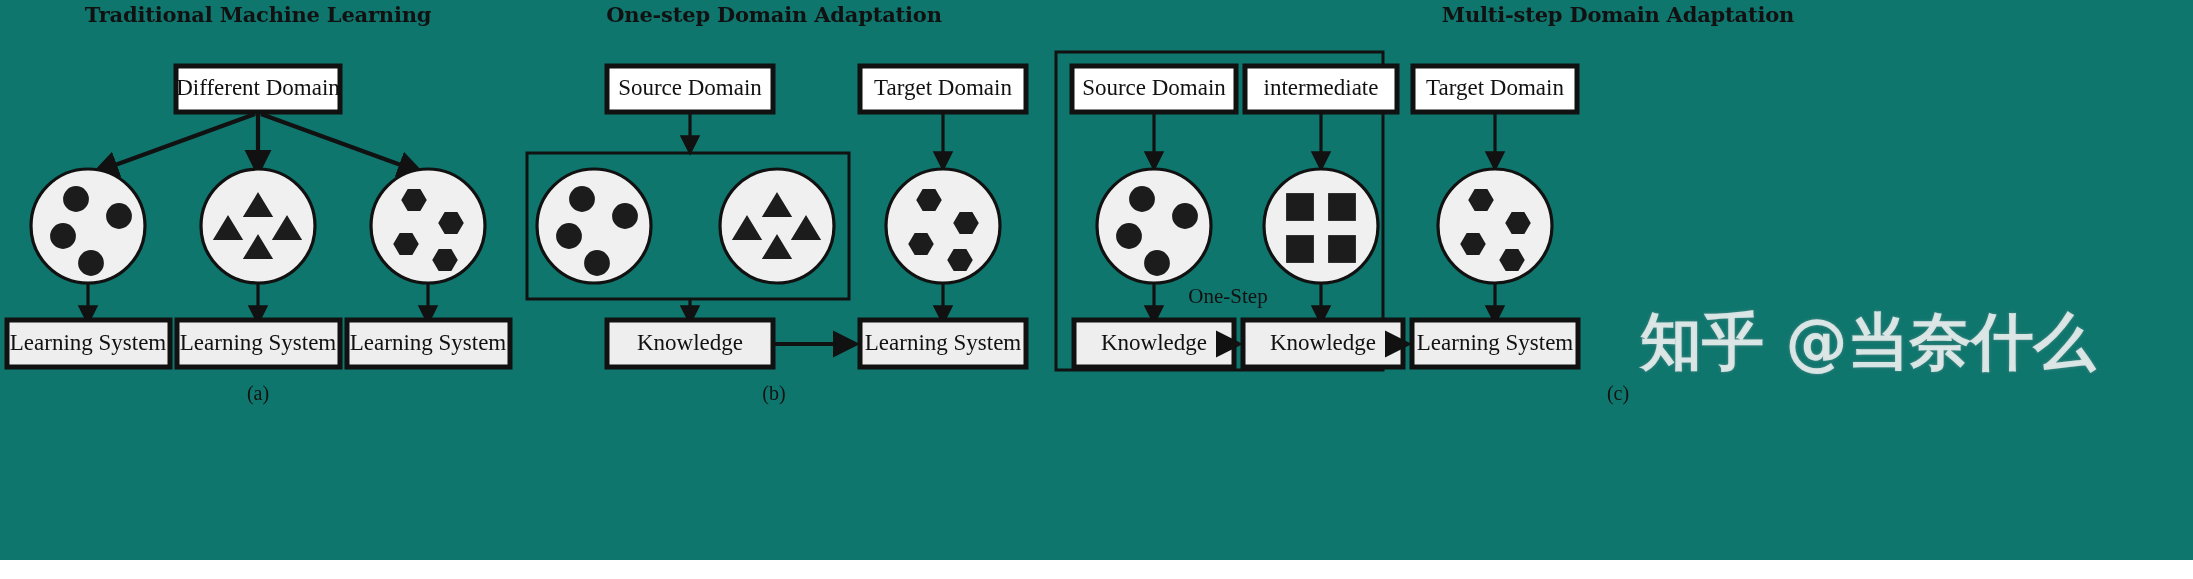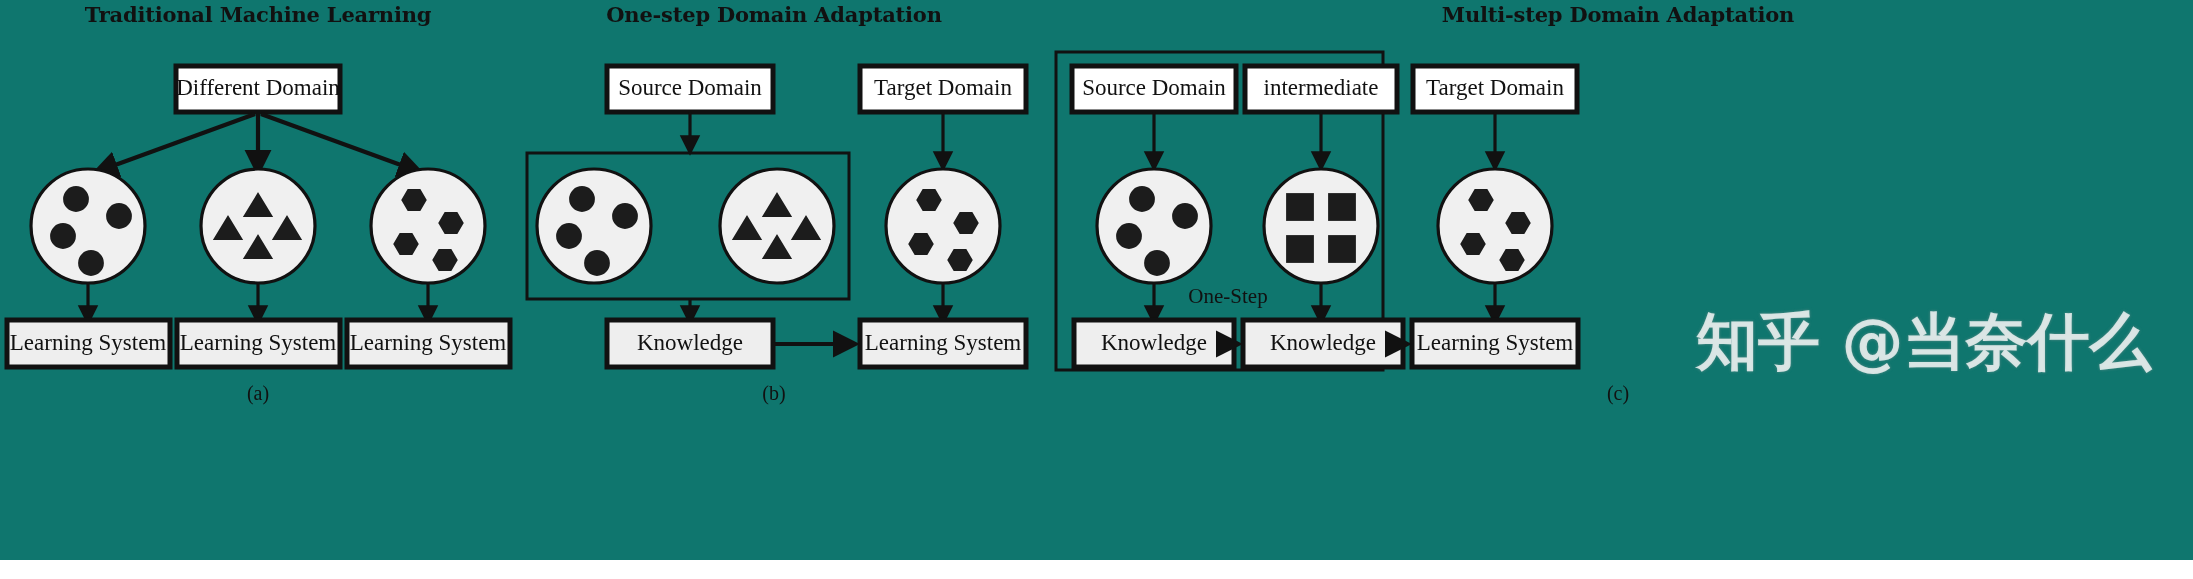--- a/index.html
+++ b/index.html
@@ -166,15 +166,15 @@
 
   <rect class="bx-gray" x="1412" y="320" width="166" height="47"></rect>
   <text class="boxlabel" x="1495" y="345">Learning System</text>
 
   <line class="ln-thick" x1="1234" y1="344" x2="1238" y2="344" marker-end="url(#arw)"></line>
   <line class="ln-thick" x1="1403" y1="344" x2="1407" y2="344" marker-end="url(#arw)"></line>
 
   <text class="sublabel" x="1618" y="400">(c)</text>
 </svg>
 
-<div class="wm" style="left:1696px;top:300px;">知乎 @当奈什么</div>
+<div class="wm" style="left:1640px;top:300px;">知乎 @当奈什么</div>
 
 </div>
 
 </body></html>

